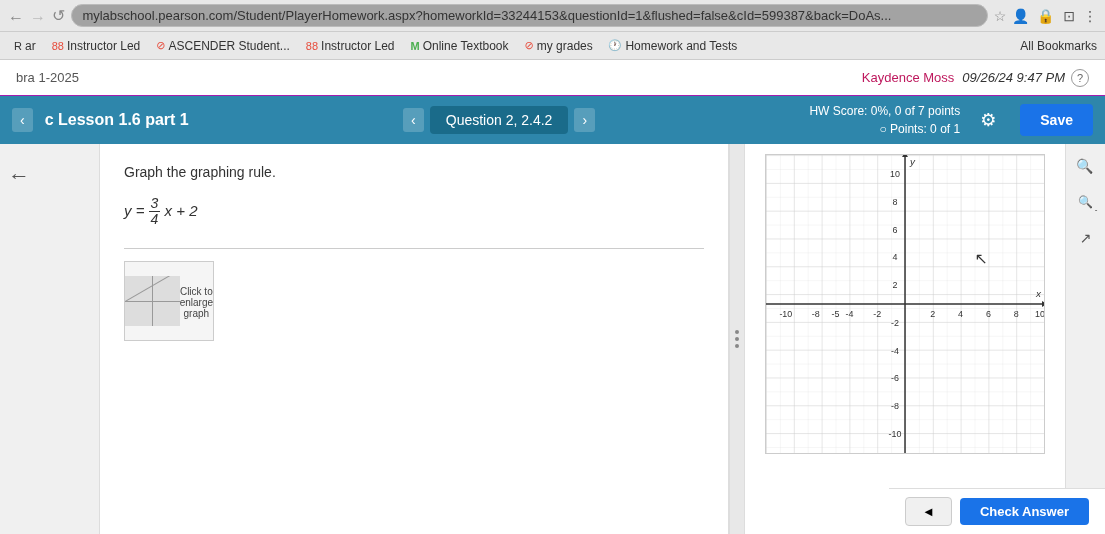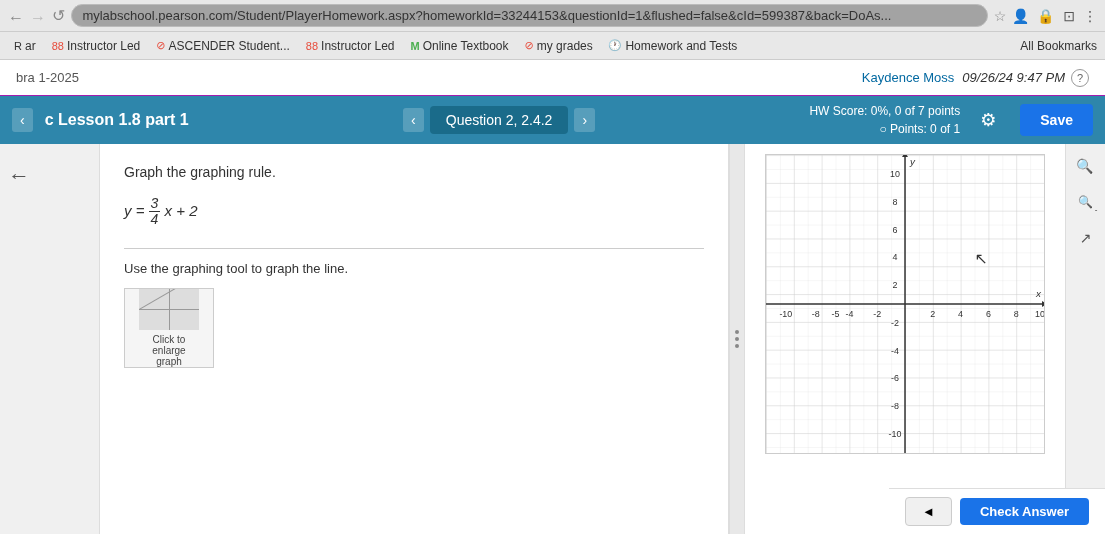--- a/index.html
+++ b/index.html
@@ -175,21 +175,21 @@
       font-size: 13px;
       color: #333;
       margin-bottom: 12px;
     }
     .graph-thumbnail {
       width: 90px;
       height: 80px;
       border: 1px solid #ccc;
       background: #f5f5f5;
       display: flex;
-      flex-direction: column;
+      flex-direction: row;
       align-items: center;
       justify-content: center;
       font-size: 11px;
       color: #555;
       cursor: pointer;
       position: relative;
     }
     .graph-thumbnail-inner {
       width: 60px;
       height: 50px;
@@ -354,28 +354,28 @@
     <span class="bookmark-icon">🕐</span>
     <span>Homework and Tests</span>
   </div>
   <div class="bookmarks-right">
     <span>All Bookmarks</span>
   </div>
 </div>
 
 <div class="app-header">
   <span class="header-title">bra 1-2025</span>
-  <span style="font-size:13px; color:#0369a1;">Kaydence Moss</span>
+  <span style="font-size:13px; color:#be185d;">Kaydence Moss</span>
   <span style="font-size:13px; color:#333; margin-left:8px;font-style:italic;">09/26/24 9:47 PM</span>
   <span style="margin-left:6px; border:1px solid #999; border-radius:50%; width:18px; height:18px; display:inline-flex; align-items:center; justify-content:center; font-size:11px; cursor:pointer; color:#666;">?</span>
 </div>
 
 <div class="question-header">
   <button class="nav-arrow">‹</button>
-  <span class="lesson-label">c  Lesson 1.8 part 1</span>
+  <span class="lesson-label">c  Lesson 1.6 part 1</span>
 
   <div class="question-nav">
     <button class="nav-arrow">‹</button>
     <span class="question-nav-label">Question 2, 2.4.2</span>
     <button class="nav-arrow">›</button>
   </div>
 
   <div class="hw-score">
     <div>HW Score: 0%, 0 of 7 points</div>
     <div>○  Points: 0 of 1</div>
@@ -398,21 +398,20 @@
       <span>y = </span>
       <span class="equation-frac">
         <span class="frac-num">3</span>
         <span class="frac-den">4</span>
       </span>
       <span>x + 2</span>
     </div>
 
     <hr class="divider-line">
 
-    <div class="graphing-instruction">Use the graphing tool to graph the line.</div>
 
     <div style="display:flex; gap:12px; align-items:flex-start;">
       <div class="graph-thumbnail">
         <div class="graph-thumbnail-inner">
           <div class="thumb-cross-h"></div>
           <div class="thumb-cross-v"></div>
           <div class="graph-thumb-line"></div>
         </div>
         <div style="font-size:10px; color:#444; text-align:center; margin-top:4px;">
           <div>Click to</div>

